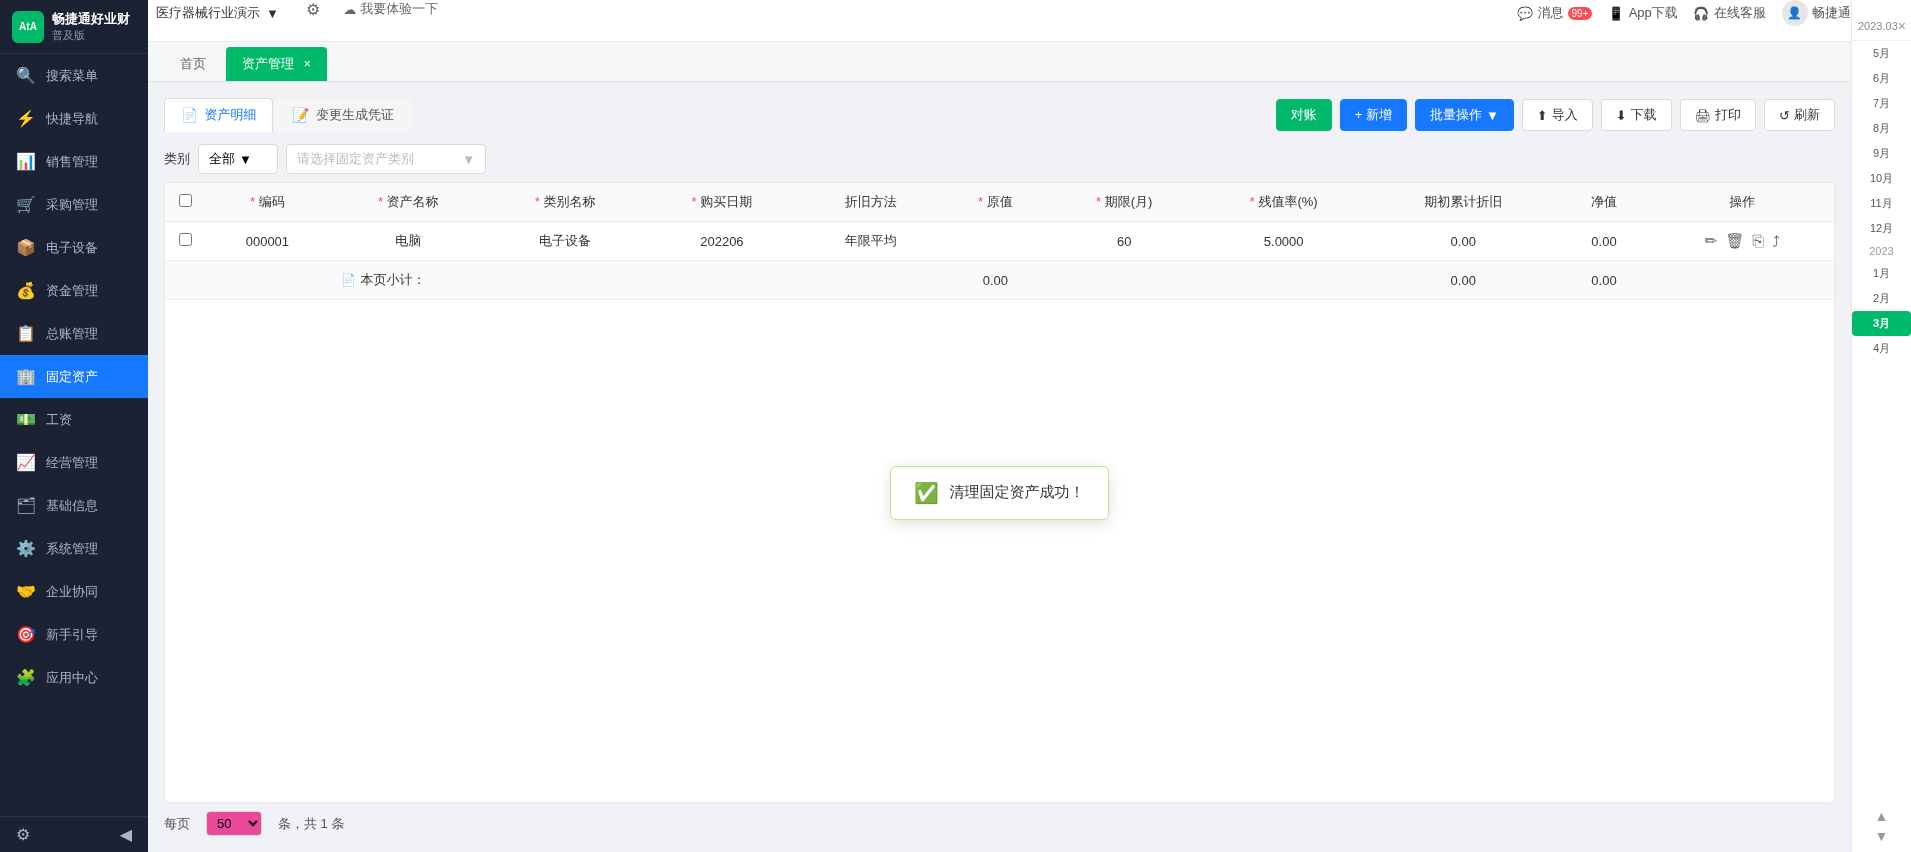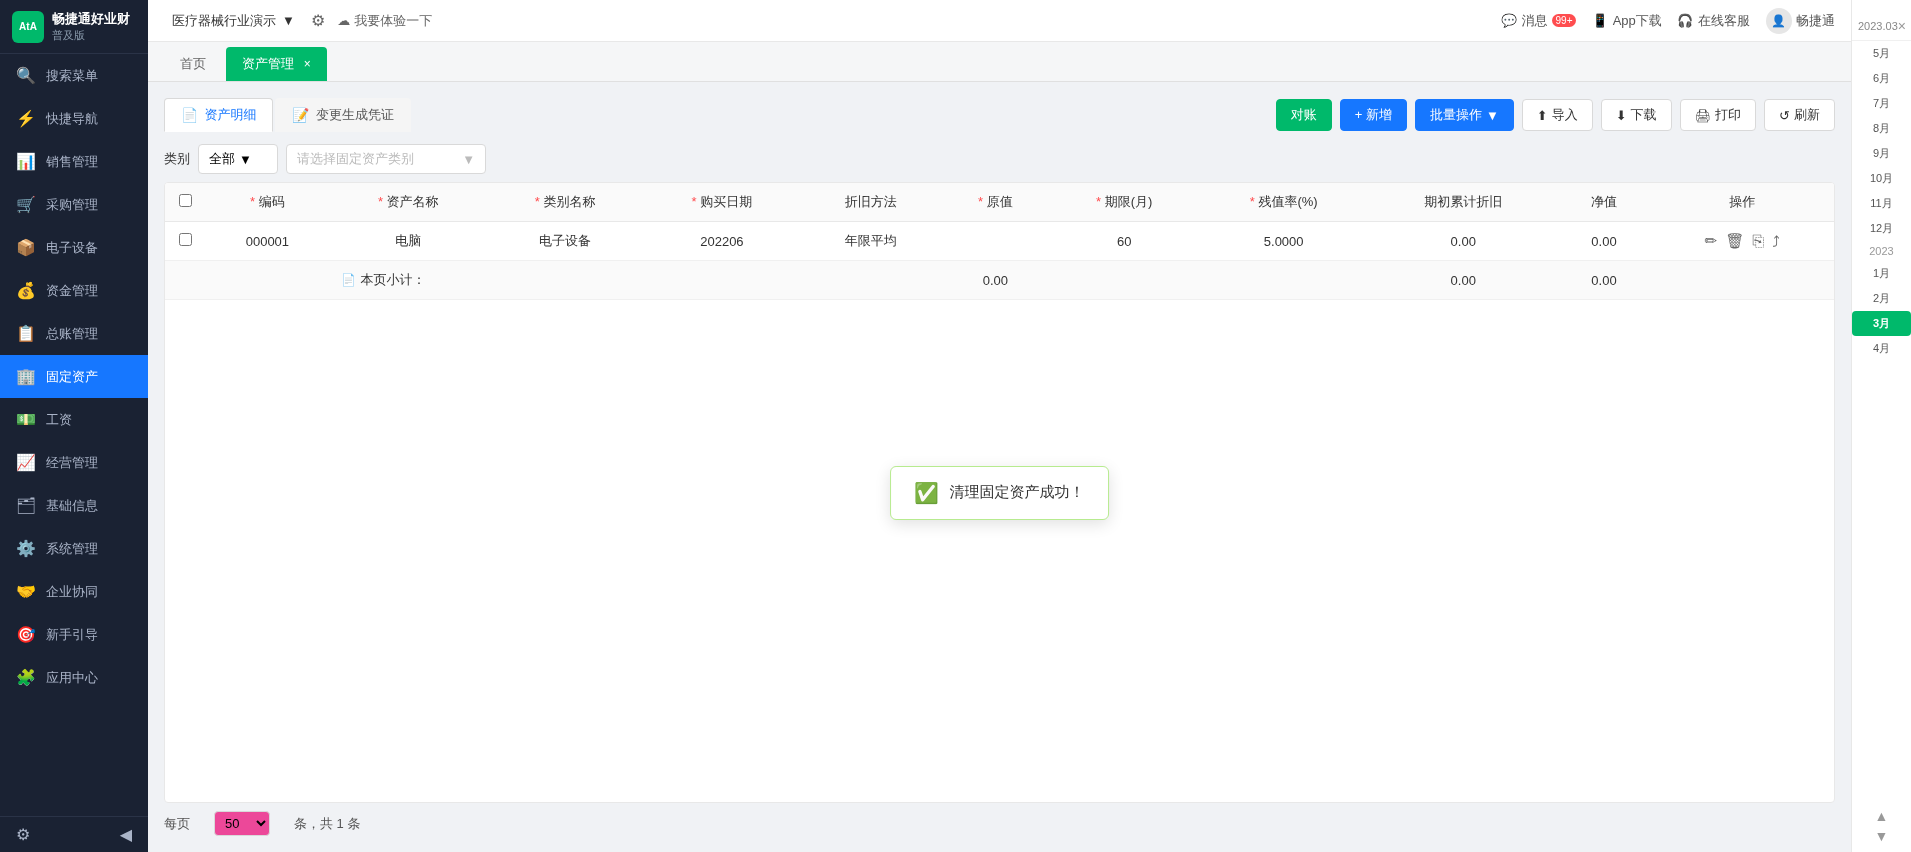--- a/index.html
+++ b/index.html
@@ -57,24 +57,24 @@
       display: flex;
       flex-direction: column;
       min-width: 0;
     }
 
     
     .top-header {
       background: white;
       height: 42px;
       display: flex;
-      align-items: center;
-      padding: 0 16px;
+      align-items: flex-start;
+      padding: 0 0;
       border-bottom: 1px solid #e8e8e8;
-      gap: 4px;
+      gap: 15px;
     }
     .company-selector {
       display: flex; align-items: center; gap: 6px;
       font-size: 13px; color: #333; cursor: pointer;
       padding: 4px 8px;
       border-radius: 4px;
     }
     .settings-icon { color: #666; cursor: pointer; font-size: 16px; margin-left: 4px; }
     .experience-btn {
       display: flex; align-items: center; gap: 4px;
@@ -269,21 +269,21 @@
     .toast-text { font-size: 15px; color: #333; }
 
     
     .action-icons {
       display: flex; gap: 8px; justify-content: center; align-items: center;
     }
     .action-icon { color: #666; cursor: pointer; font-size: 15px; }
 
     
     .pagination-bar {
-      display: flex; align-items: center; gap: 24px;
+      display: flex; align-items: center; gap: 16px;
       padding: 8px 0 0 0;
       font-size: 13px;
       color: #555;
     }
     .pagination-select {
       border: 1px solid #d9d9d9;
       border-radius: 4px;
       padding: 3px 6px;
       font-size: 13px;
       background: #ec4899;

